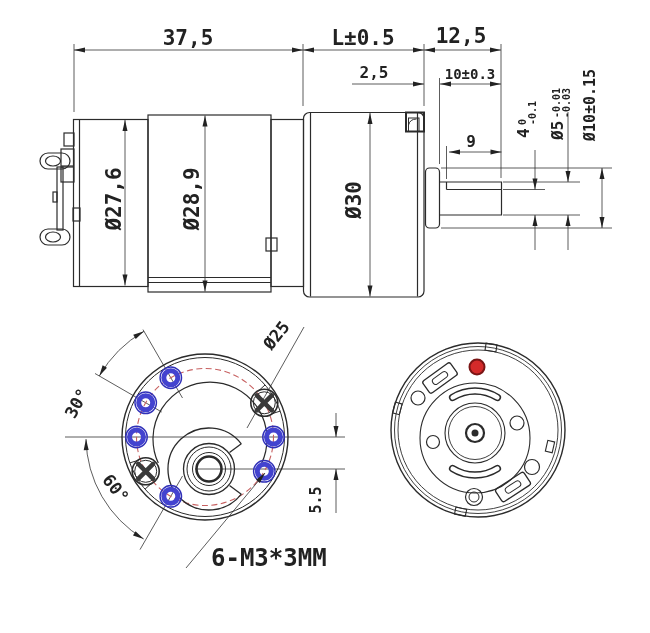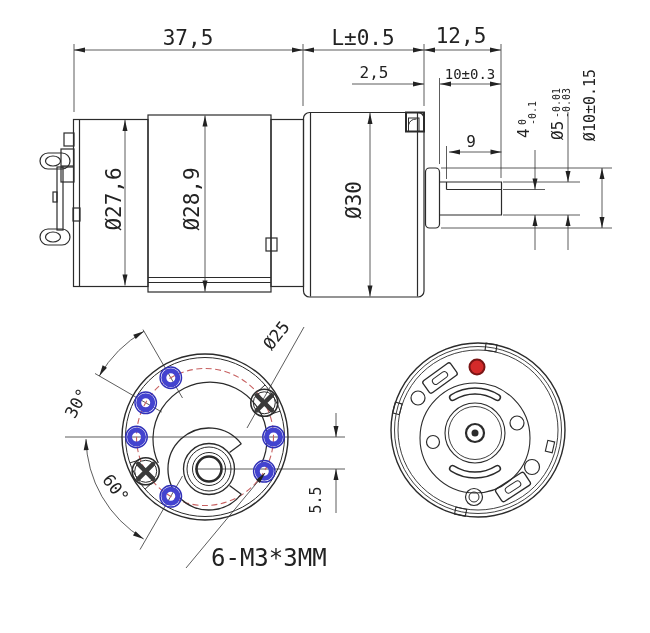--- a/index.html
+++ b/index.html
@@ -1,16 +1,16 @@
 <!DOCTYPE html>
 <html><head>
 <meta charset="utf-8">
 <style>
   html,body{margin:0;padding:0;background:#ffffff;}
-  .canvas{position:relative;width:650px;height:620px;background:#ffffff;overflow:hidden;}
+  .canvas{position:relative;width:650px;height:620px;background:#ffffff;overflow:hidden;font-weight:bold;}
   svg{position:absolute;left:0;top:0;}
   .dim{font-family:"DejaVu Sans Mono","Liberation Mono",monospace;fill:#222222;}
   .body-ln{stroke:#2b2b2b;fill:none;}
   .thin-ln{stroke:#333333;fill:none;}
 </style>
 </head>
 <body>
 
 <div class="canvas">
 <svg width="650" height="633" viewBox="0 0 650 633">

